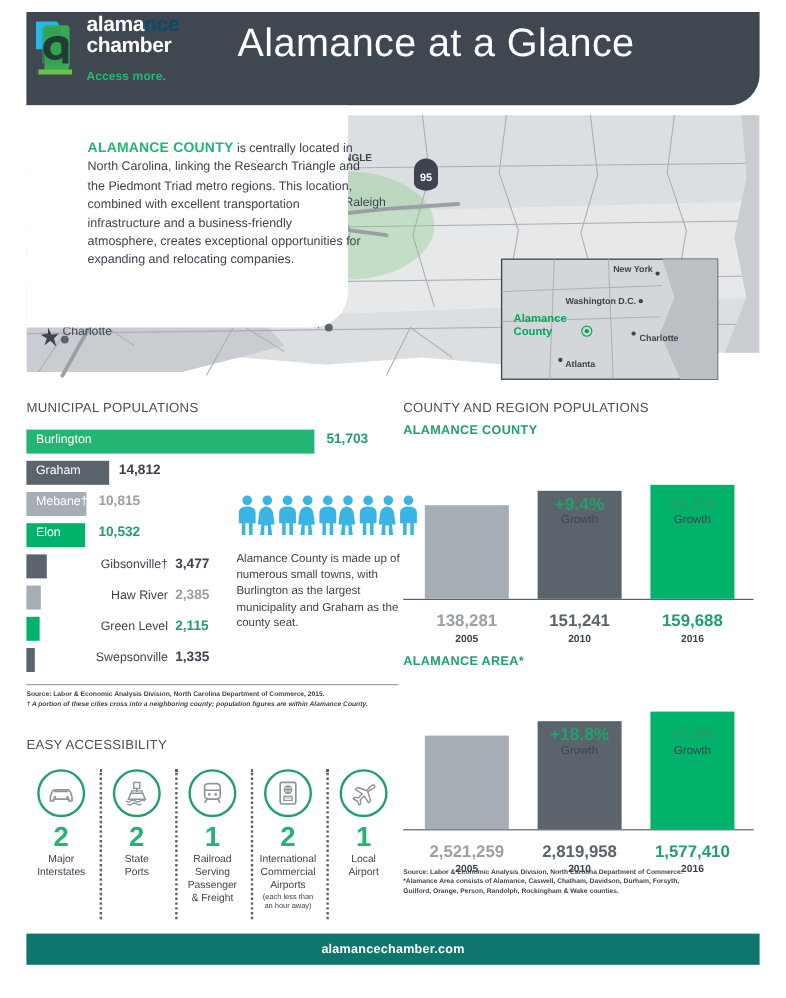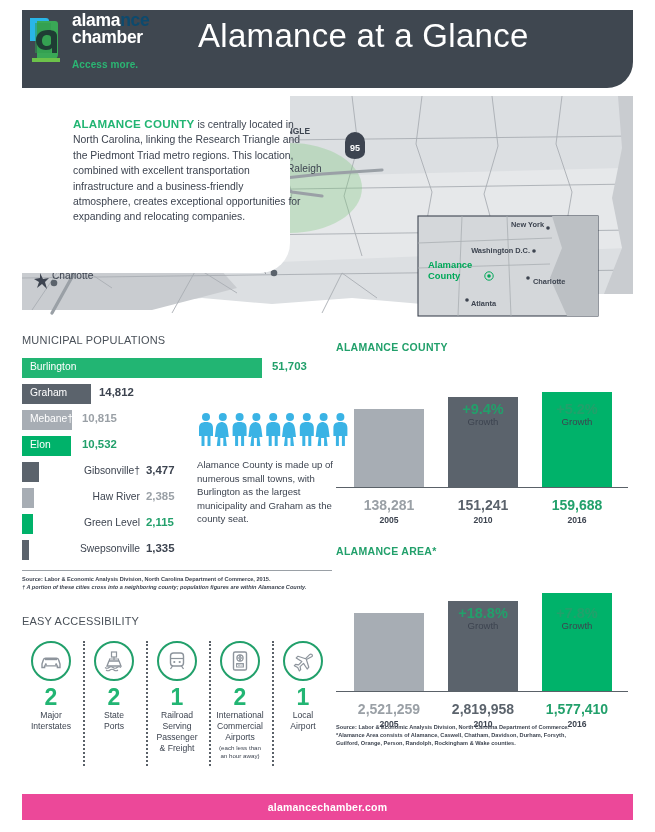--- a/index.html
+++ b/index.html
@@ -124,22 +124,22 @@
   .axis{
     position:absolute; left:0; bottom:39px; width:292px; height:1.2px;
     background:#5a6168;
   }
   .area-src{
     position:absolute; left:0; top:178px; width:300px;
     font-size:5.6px; line-height:8px; color:#3d4450; font-weight:bold;
   }
   
   .footer{
-    position:absolute; left:22px; bottom:12px; width:611px; height:26px;
-    background:#ec4899; display:flex; align-items:center; justify-content:center;
+    position:absolute; left:22px; bottom:28px; width:611px; height:26px;
+    background:#0f766e; display:flex; align-items:center; justify-content:center;
   }
   .footer span{ color:#ffffff; font-size:10.5px; font-weight:bold; letter-spacing:0.2px; }
 </style>
 </head>
 <body>
 
 <div class="header-band"></div>
 
 <div class="logo">
   <div class="logo-mark">
@@ -447,20 +447,21 @@
         <div class="acc-lbl">Local<br>Airport</div>
       </div>
     </div>
   <div class="acc-sep" style="left:61px"></div>
   <div class="acc-sep" style="left:124px"></div>
   <div class="acc-sep" style="left:187px"></div>
   <div class="acc-sep" style="left:250px"></div>
 </div>
 
 <div id="county">
+  <div class="sec-title">COUNTY AND REGION POPULATIONS</div>
   <div class="sub-title" style="margin-top:7px">ALAMANCE COUNTY</div>
   <div class="chart" id="chart0">
       <div class="axis"></div>
       <div class="cbar-rect" style="left: 18px; bottom: 40px; height: 78px; background: rgb(167, 173, 180);"></div>
       <div class="cval" style="color: rgb(154, 160, 166); left: 5px;">138,281</div>
       <div class="cyear" style="left: 5px;">2005</div>
       <div class="cbar-rect" style="left: 112px; bottom: 40px; height: 90px; background: rgb(91, 99, 108);"></div>
       <div class="cval" style="color: rgb(91, 99, 108); left: 99px;">151,241</div>
       <div class="cyear" style="left: 99px;">2010</div>
       <div class="cbar-rect" style="left: 206px; bottom: 40px; height: 95px; background: rgb(0, 178, 106);"></div>

